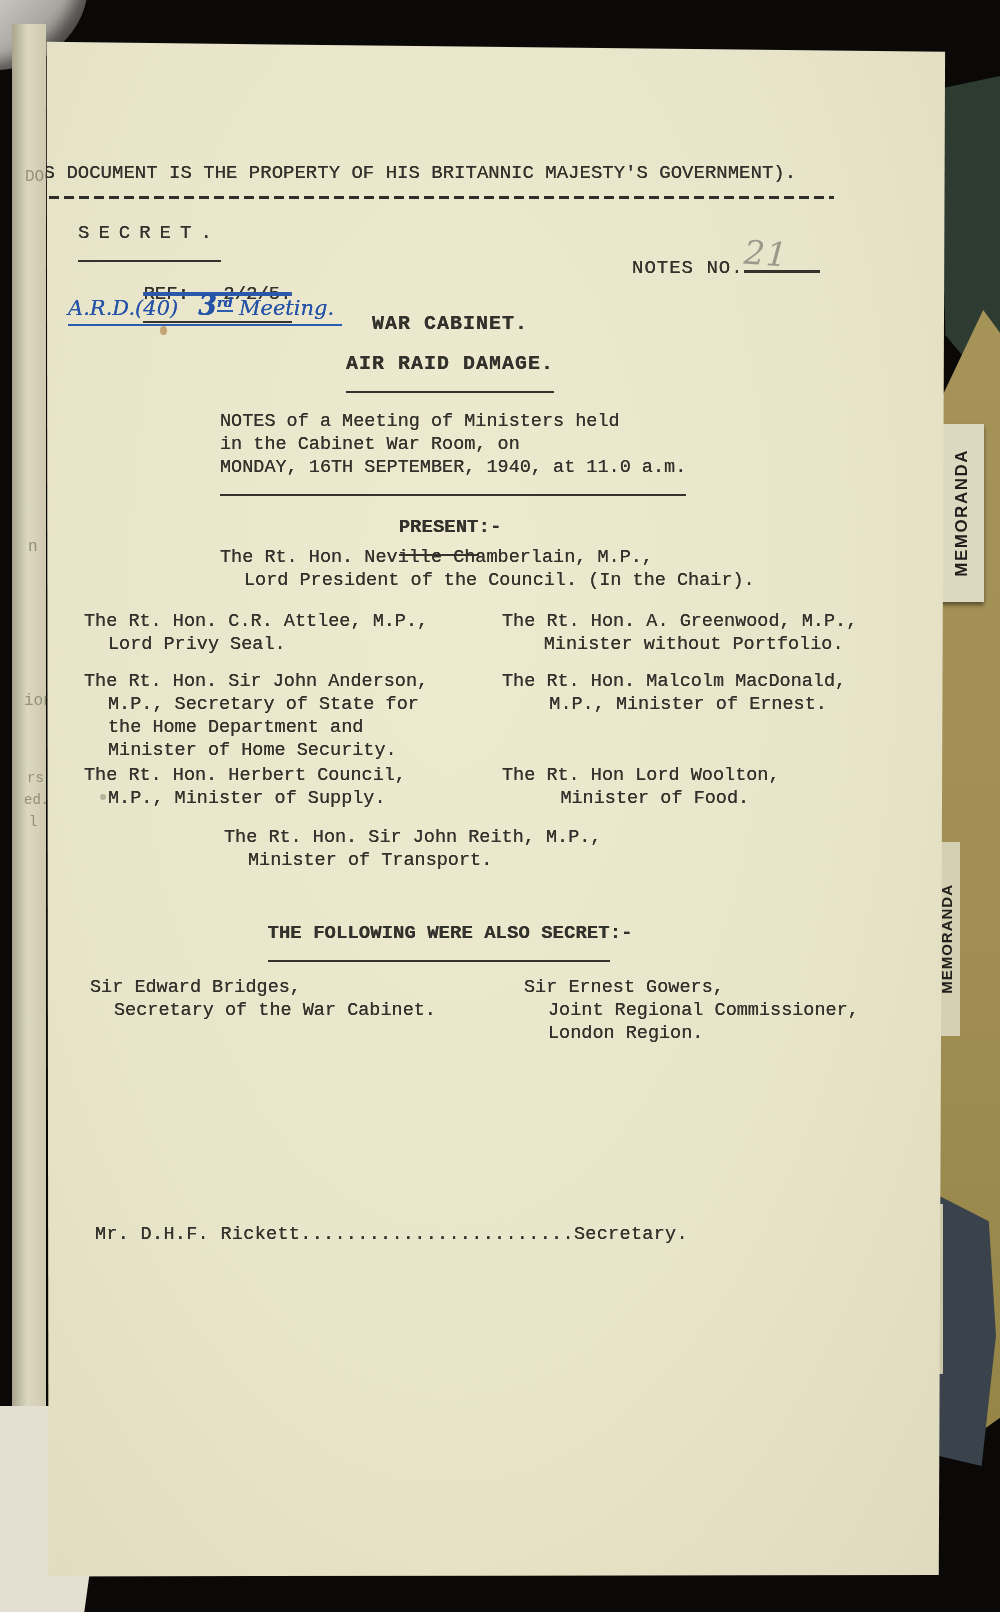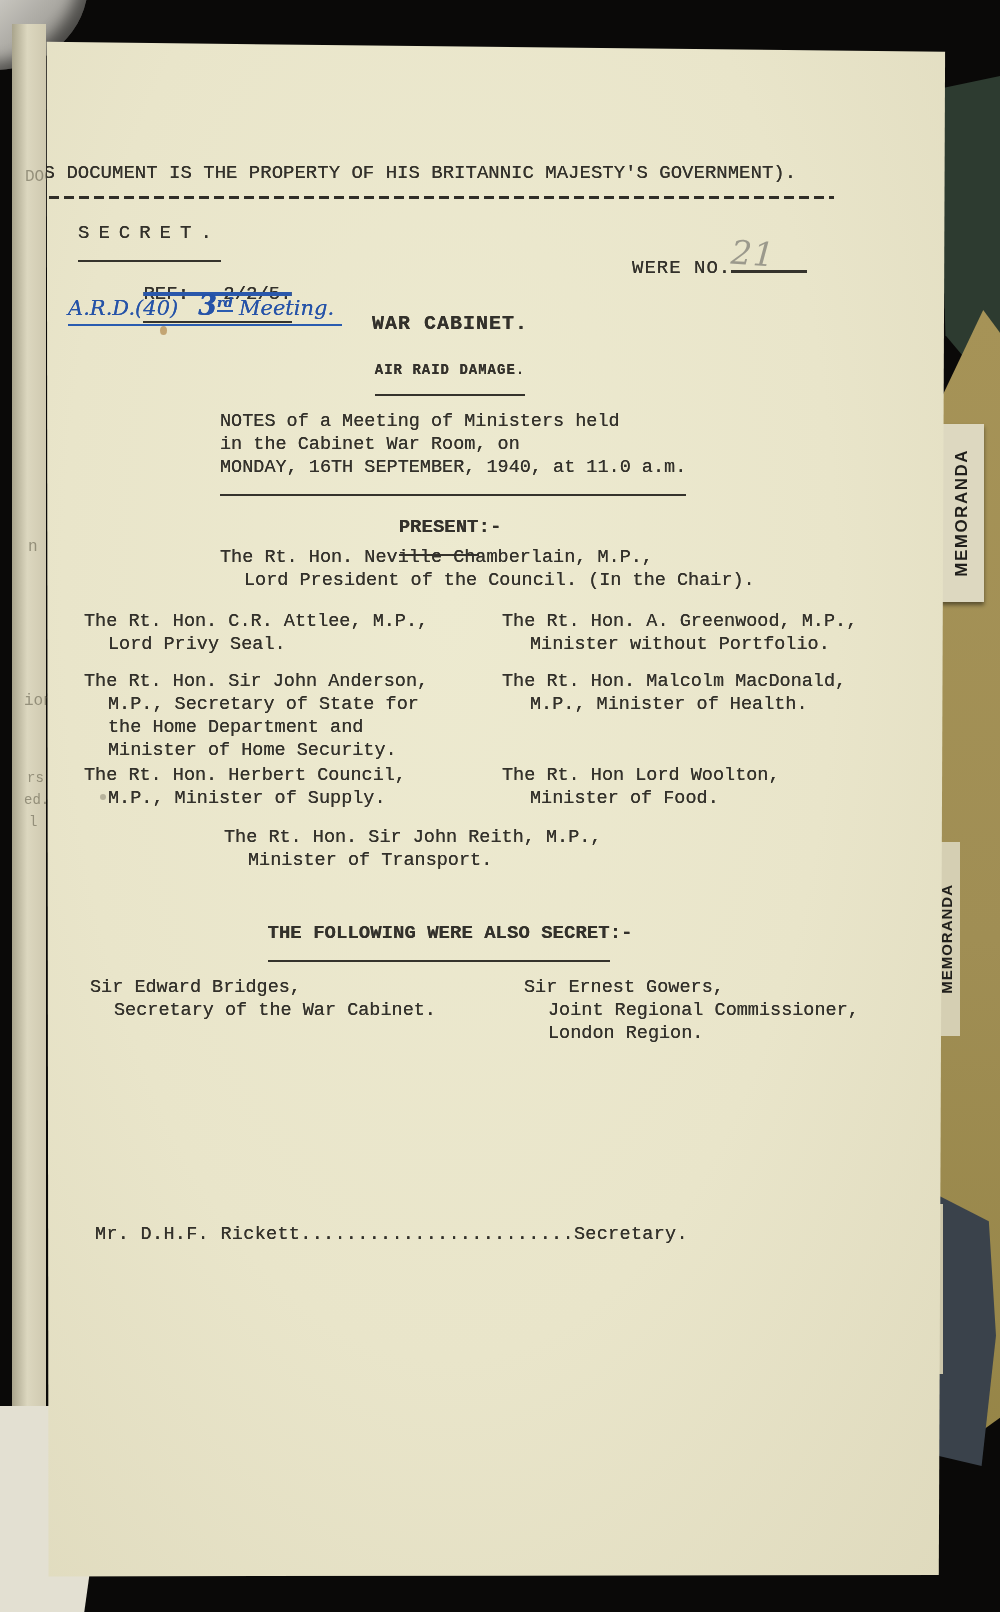--- a/index.html
+++ b/index.html
@@ -67,30 +67,30 @@
   .hw-num{font-weight:700;font-size:27px;}
   .hw-sup{font-weight:700;font-size:13px;border-bottom:2px solid #2a5cb0;margin-right:6px;}
   .copy-line{position:absolute;top:212px;left:588px;font-size:19px;letter-spacing:1px;white-space:nowrap;}
   .copy-underline{display:inline-block;width:76px;height:20px;position:relative;
     border-bottom:3px solid #35332c;vertical-align:baseline;}
   .copy-num{position:absolute;left:0;top:-16px;font-family:"DejaVu Serif",serif;
     font-style:italic;font-size:33px;color:#9b998c;transform:rotate(4deg);text-shadow:none;}
 
   .center{position:absolute;left:0;width:812px;text-align:center;font-weight:bold;}
   .title-line{top:274px;font-size:20px;letter-spacing:1px;}
-  .subtitle-line{top:324px;font-size:14px;letter-spacing:1px;}
+  .subtitle-line{top:314px;font-size:20px;letter-spacing:1px;}
   .present-h{top:478px;font-size:19px;}
   .following-h{top:884px;font-size:19px;}
 
   .tblock{position:absolute;font-size:18.5px;line-height:23px;white-space:nowrap;}
   .notes-block{top:372px;left:176px;}
   .chair-block{top:508px;left:176px;}
   .reith-block{top:788px;left:180px;}
   .ind{margin-left:24px;}
-  .ind2{margin-left:28px;}
+  .ind2{margin-left:28px;text-align:center;}
   .cols{position:absolute;left:40px;width:860px;font-size:18.5px;line-height:23px;white-space:nowrap;}
   .row1{top:572px;} .row2{top:632px;} .row3{top:726px;}
   .col-left{position:absolute;left:0;top:0;}
   .col-right{position:absolute;left:418px;top:0;}
   .also-row{top:938px;left:46px;}
   .also-row .col-right{left:434px;}
   .sig-line{position:absolute;top:1186px;left:51px;font-size:18.5px;letter-spacing:.3px;white-space:nowrap;}
 </style>
 </head>
 <body>
@@ -138,21 +138,21 @@
 
     <div class="ref-line">
       <span class="u ref-strike">REF:   2/2/5.</span>
     </div>
 
     <div class="handwritten">
       <span class="sp">A.R.D.(40)</span><span class="hw-num">3</span><sup class="hw-sup">rd</sup><span>Meeting.</span>
     </div>
 
     <div class="copy-line">
-      <span>WERE NO.</span><span class="copy-underline"><span class="copy-num">21</span></span>
+      <span>NOTES NO.</span><span class="copy-underline"><span class="copy-num">21</span></span>
     </div>
 
     <div class="center title-line">WAR CABINET.</div>
     <div class="center subtitle-line">
       <span class="u">AIR RAID DAMAGE.</span>
     </div>
 
     <div class="tblock notes-block">
       <div>NOTES of a Meeting of Ministers held</div>
       <div>in the Cabinet War Room, on</div>
@@ -181,21 +181,21 @@
 
     <div class="cols row2">
       <div class="col-left">
         <div>The Rt. Hon. Sir John Anderson,</div>
         <div class="ind">M.P., Secretary of State for</div>
         <div class="ind">the Home Department and</div>
         <div class="ind">Minister of Home Security.</div>
       </div>
       <div class="col-right">
         <div>The Rt. Hon. Malcolm MacDonald,</div>
-        <div class="ind2">M.P., Minister of Health.</div>
+        <div class="ind2">M.P., Minister of Ernest.</div>
       </div>
     </div>
 
     <div class="cols row3">
       <div class="col-left">
         <div>The Rt. Hon. Herbert Council,</div>
         <div class="ind">M.P., Minister of Supply.</div>
       </div>
       <div class="col-right">
         <div>The Rt. Hon Lord Woolton,</div>

